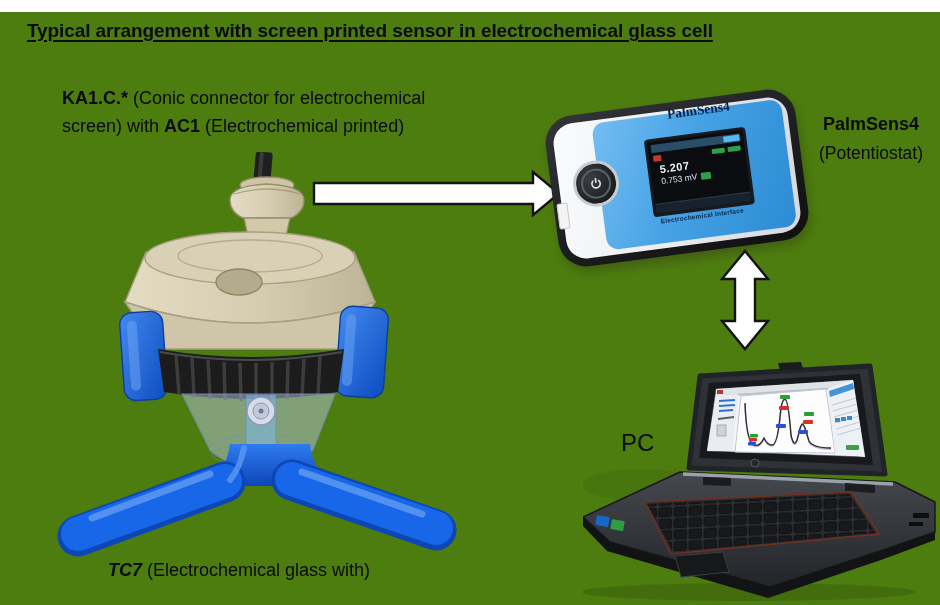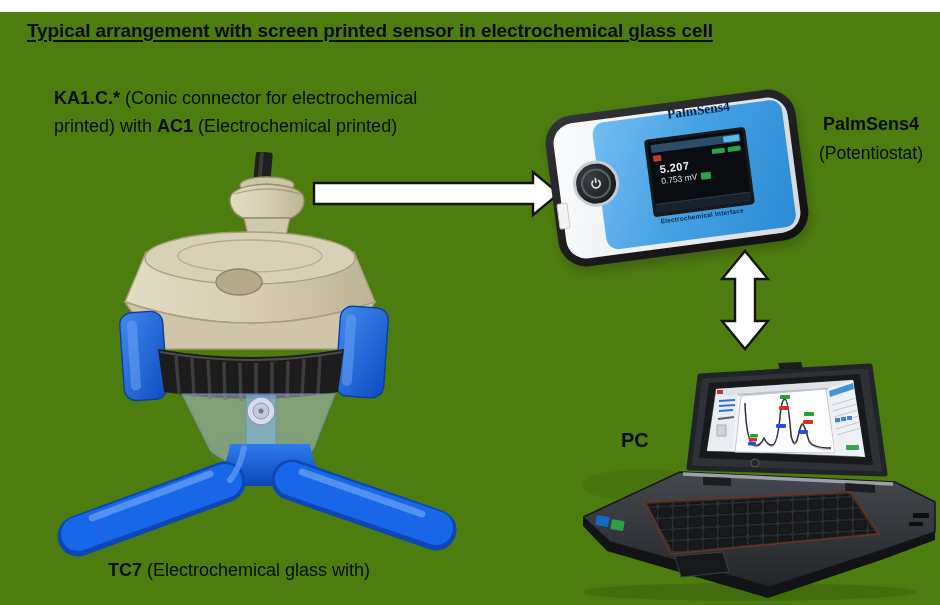--- a/index.html
+++ b/index.html
@@ -1,28 +1,28 @@
 <!DOCTYPE html>
 <html><head>
 <meta charset="utf-8">
 <style>
   html,body{margin:0;padding:0;background:#fff;}
   .stage{position:relative;width:940px;height:605px;background:#4d7c0f;overflow:hidden;
          font-family:"Liberation Sans",sans-serif;color:#0b0b0b;margin-top:12px;}
   .abs{position:absolute;}
   .diagram-title{left:27px;top:8px;font-size:19px;font-weight:700;letter-spacing:-0.1px;
     text-decoration:underline;text-decoration-thickness:1.6px;text-underline-offset:3px;}
-  .component-note{left:54px;top:72px;width:440px;font-size:18px;line-height:28px;}
+  .component-note{left:62px;top:72px;width:440px;font-size:18px;line-height:28px;}
   .component-note b{font-weight:700;}
   .ps-label{left:800px;top:98px;width:142px;text-align:center;line-height:29px;}
   .ps-label .l1{font-size:18px;font-weight:700;}
   .ps-label .l2{font-size:17.5px;}
-  .pc-label{left:621px;top:417px;font-size:20px;font-weight:700;}
+  .pc-label{left:621px;top:417px;font-size:24px;font-weight:400;}
   .tc7-label{left:108px;top:548px;font-size:18px;}
-  .tc7-label b{font-weight:700;}
+  .tc7-label b{font-weight:700;font-style:italic;}
 
   
   .dev-shadow{left:556px;top:212px;width:258px;height:42px;border-radius:50%;
     background:radial-gradient(closest-side,rgba(95,85,72,.30),rgba(95,85,72,0));
     filter:blur(5px);transform:rotate(-7deg);}
   .device{left:551px;top:90px;width:252px;height:152px;transform:rotate(-7.5deg);}
   .bumper{position:absolute;inset:0;border-radius:28px;
     background:linear-gradient(160deg,#34353a 0%,#1d1d20 55%,#101012 100%);
     box-shadow:2px 6px 10px rgba(0,0,0,.18);}
   .dev-body{position:absolute;inset:8px;border-radius:20px;
@@ -54,21 +54,21 @@
 </style>
 </head>
 <body>
 
 <div class="stage">
 
   <div class="abs diagram-title">Typical arrangement with screen printed sensor in electrochemical glass cell</div>
 
   <div class="abs component-note">
     <b>KA1.C.*</b><span> (Conic connector for electrochemical</span><br>
-    <span>printed) with </span><b>AC1</b><span> (Electrochemical printed)</span>
+    <span>screen) with </span><b>AC1</b><span> (Electrochemical printed)</span>
   </div>
 
   <svg class="abs" style="left:30px;top:140px" width="440" height="412" viewBox="0 0 440 412">
     <defs>
       <linearGradient id="tanG" x1="0" y1="0" x2="1" y2="0">
         <stop offset="0" stop-color="#e4dcc3"></stop>
           <stop offset=".55" stop-color="#d5ccb0"></stop>
           <stop offset="1" stop-color="#bdb495"></stop>
       </linearGradient>
       <linearGradient id="clipG" x1="0" y1="0" x2="1" y2="1">

